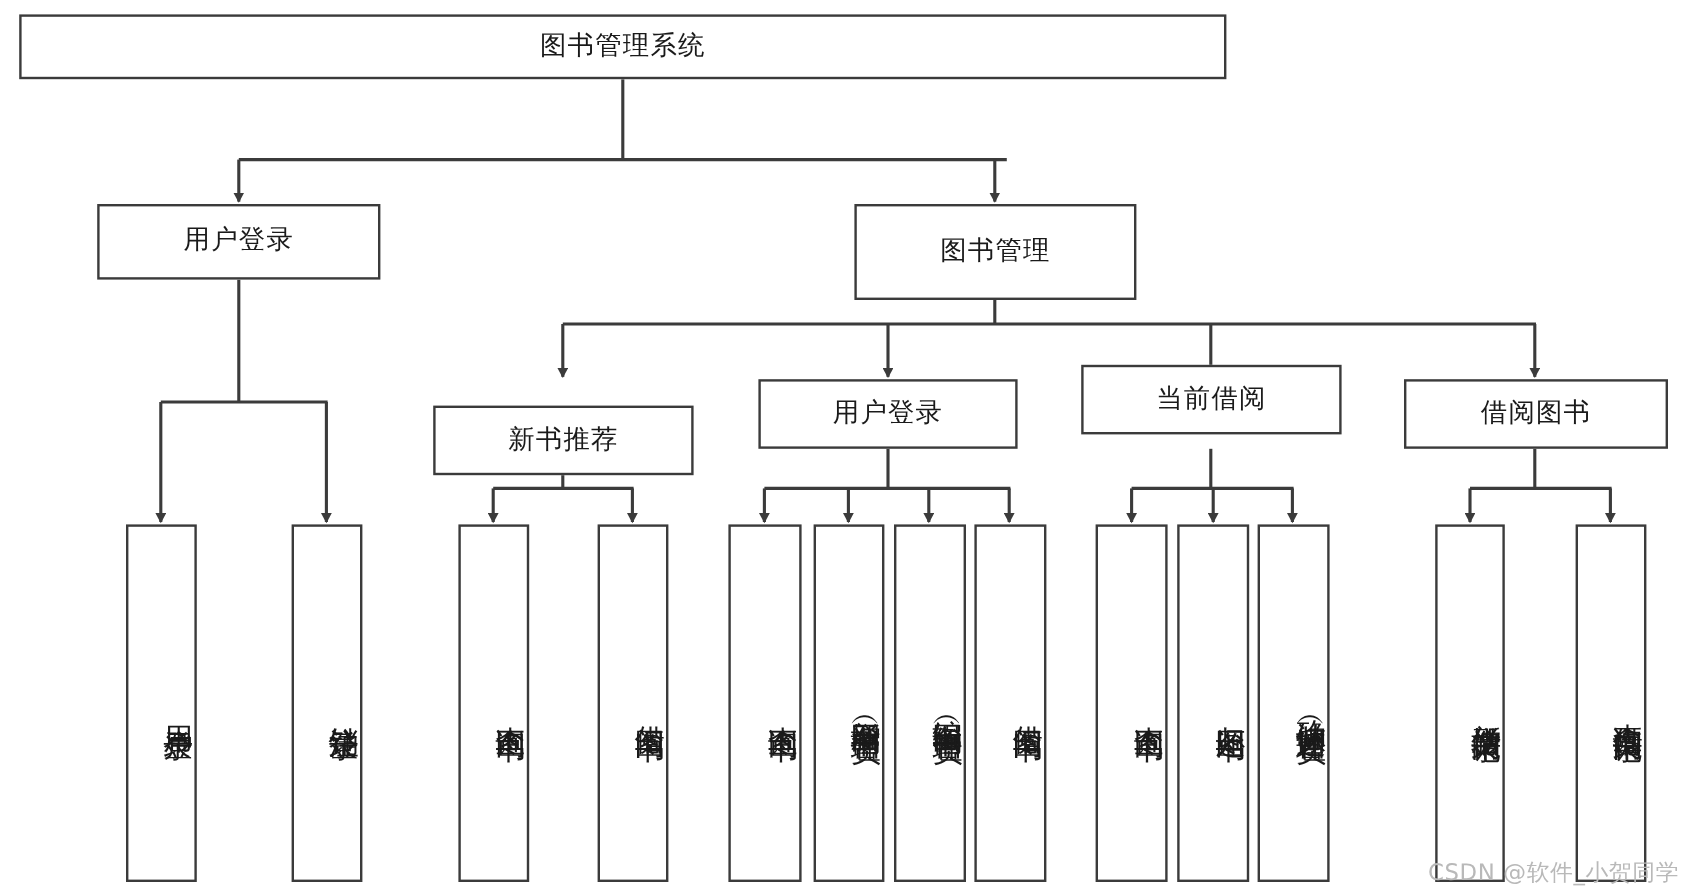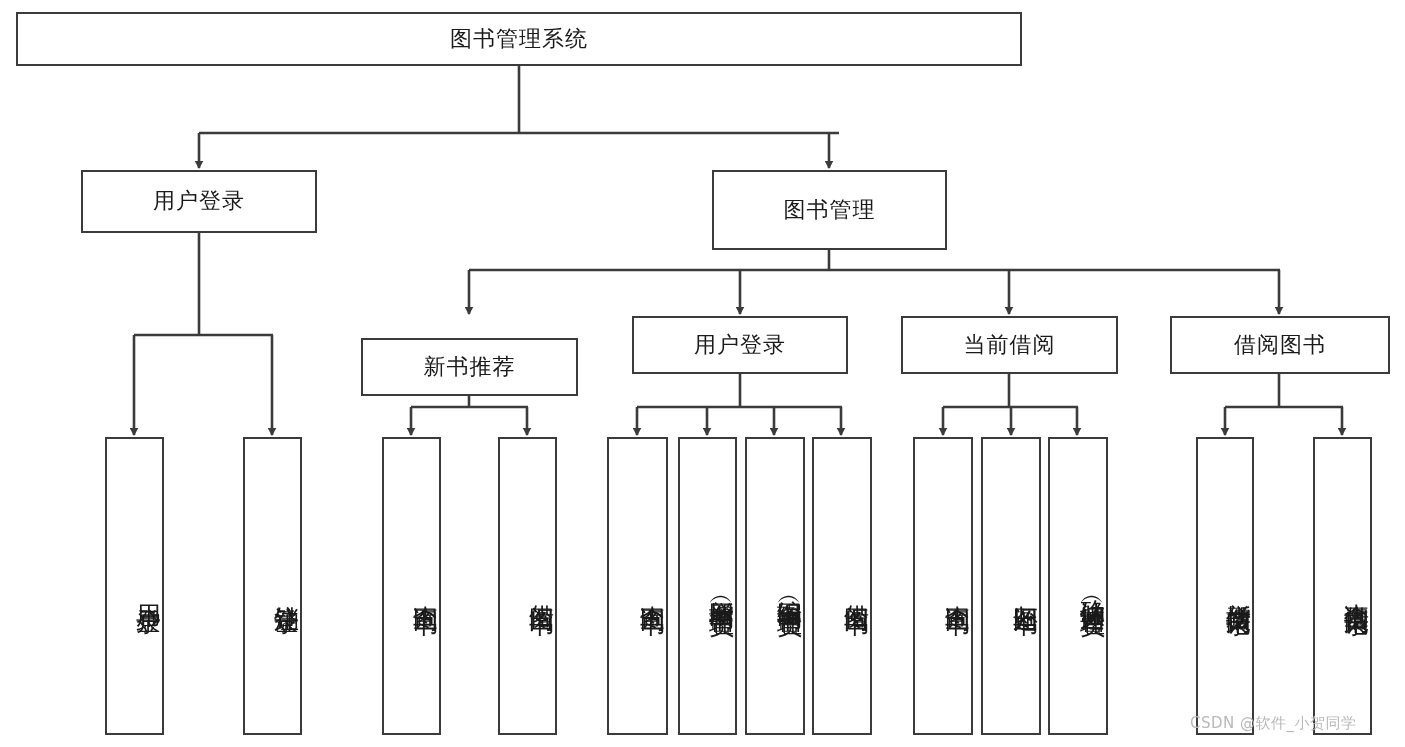--- a/index.html
+++ b/index.html
@@ -48,21 +48,21 @@
     line-height: 1.12;
     letter-spacing: 2px;
     padding-top: 6px;
     align-items: flex-start;
     justify-content: center;
   }
   .watermark {
     position: absolute;
     left: 1190px;
     top: 714px;
-    font-size: 15px;
+    font-size: 19px;
     color: #b9b9b9;
     white-space: nowrap;
     letter-spacing: 0.5px;
   }
 </style>
 </head>
 <body>
 
 <div id="canvas">
 
@@ -117,21 +117,21 @@
     </g>
   </svg>
 
   <div class="node node-h" style="left:16px; top:12px; width:1006px; height:54px;">图书管理系统</div>
 
   <div class="node node-h" style="left:81px; top:170px; width:236px; height:63px;">用户登录</div>
   <div class="node node-h" style="left:712px; top:170px; width:235px; height:80px;">图书管理</div>
 
   <div class="node node-h" style="left:361px; top:316px; width:217px; height:58px;margin-top:22px;">新书推荐</div>
   <div class="node node-h" style="left:632px; top:316px; width:216px; height:58px;">用户登录</div>
-  <div class="node node-h" style="left:901px; top:316px; width:217px; height:58px;">当前借阅</div>
+  <div class="node node-h" style="left:901px; top:304px; width:217px; height:58px;">当前借阅</div>
   <div class="node node-h" style="left:1170px; top:316px; width:220px; height:58px;">借阅图书</div>
 
   <div class="node node-v" style="left:105px; top:437px; width:59px; height:298px;">用户登录</div>
   <div class="node node-v" style="left:243px; top:437px; width:59px; height:298px;">注销登录</div>
 
   <div class="node node-v" style="left:382px; top:437px; width:59px; height:298px;">查询图书</div>
   <div class="node node-v" style="left:498px; top:437px; width:59px; height:298px;">借阅图书</div>
 
   <div class="node node-v" style="left:607px; top:437px; width:61px; height:298px;">查询图书</div>
   <div class="node node-v" style="left:678px; top:437px; width:59px; height:298px;">新增图书（管理员）</div>

